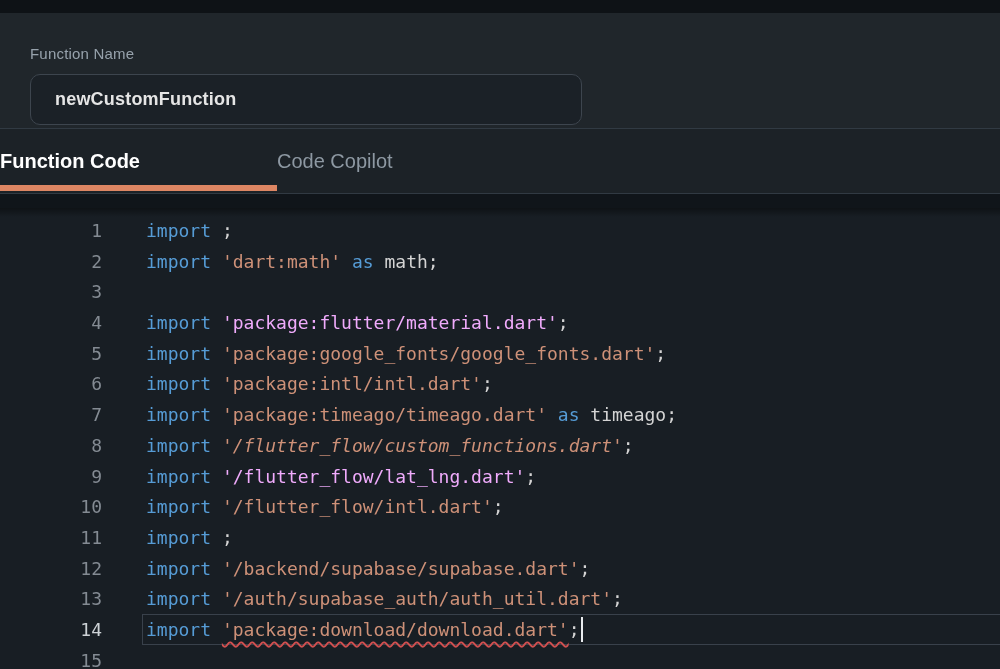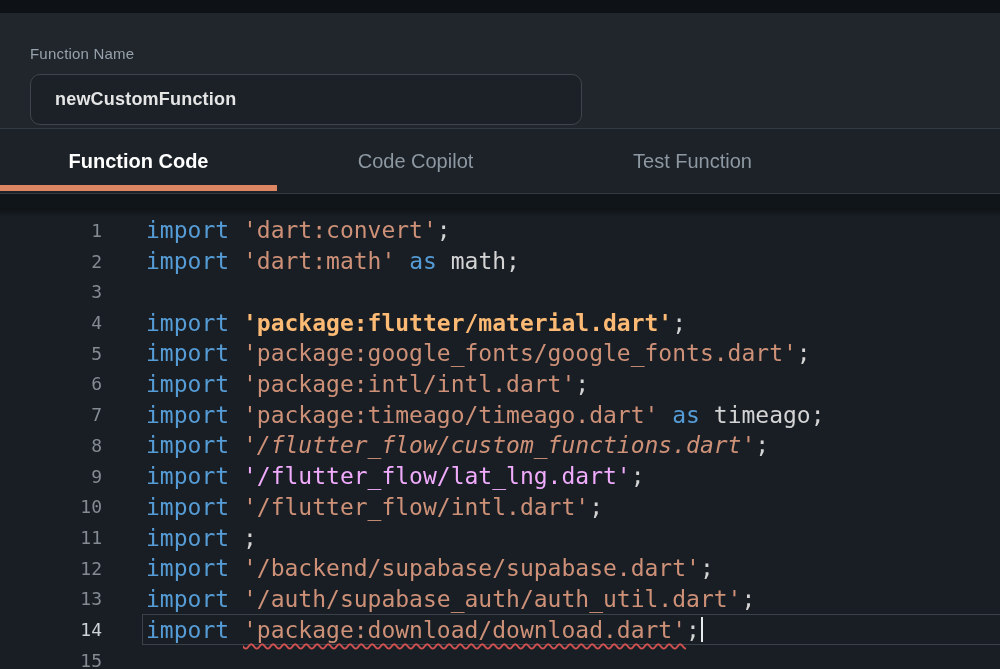--- a/index.html
+++ b/index.html
@@ -37,21 +37,21 @@
   }
   .divider.top { top:128px; }
   .divider.bottom { top:193px; }
   .tabbar {
     position:absolute; left:0; top:129px; width:1000px; height:64px;
     background:#1c2227;
     display:flex;
   }
   .tab {
     width:277px; height:64px;
-    display:flex; align-items:center; justify-content:center;
+    display:flex; align-items:center; justify-content:flex-start;
     font-size:20px; color:#8d98a2;
     position:relative; cursor:pointer;
   }
   .tab.active { color:#ffffff; font-weight:700; }
   .tab.active .underline {
     position:absolute; left:0; bottom:2px; width:100%; height:6px;
     background:#dd8663;
   }
   .gapstrip {
     position:absolute; left:0; top:194px; width:1000px; height:14px;
@@ -78,21 +78,21 @@
     text-align:right;
     font-size:18px; color:#848b93;
     display:flex; align-items:center; justify-content:flex-end;
   }
   .crow.cur .ln { color:#cdd2d6; }
   .ctext {
     flex:1;
     margin-left:40px; padding-left:3px;
     display:flex; align-items:center;
     white-space:pre;
-    font-size:23px;
+    font-size:18px;
     border:1px solid transparent; border-right:none;
   }
   .crow.cur .ctext { border-color:#39414b; }
   .err {
     text-decoration-line:underline;
     text-decoration-style:wavy;
     text-decoration-color:#d15050;
     text-decoration-thickness:2px;
     text-underline-offset:5px;
     text-decoration-skip-ink:none;
@@ -117,45 +117,42 @@
 <div class="divider top"></div>
 
 <div class="tabbar">
   <div class="tab active">
     <span>Function Code</span>
     <span class="underline"></span>
   </div>
   <div class="tab">
     <span>Code Copilot</span>
   </div>
-  <div class="tab">
-    <span>Test Function</span>
-  </div>
 </div>
 
 <div class="divider bottom"></div>
 <div class="gapstrip"></div>
 
 <div class="editor">
   <div>
       <div class="crow">
         <span class="ln">1</span>
-        <span class="ctext"><span style="color: rgb(86, 156, 214);">import</span><span style="color: rgb(212, 212, 212);"> </span><span style="color: rgb(206, 145, 120);">'dart:convert'</span><span style="color: rgb(212, 212, 212);">;</span></span>
+        <span class="ctext"><span style="color: rgb(86, 156, 214);">import</span><span style="color: rgb(212, 212, 212);"> </span><span style="color: rgb(212, 212, 212);">;</span></span>
       </div>
       <div class="crow">
         <span class="ln">2</span>
         <span class="ctext"><span style="color: rgb(86, 156, 214);">import</span><span style="color: rgb(212, 212, 212);"> </span><span style="color: rgb(206, 145, 120);">'dart:math'</span><span style="color: rgb(212, 212, 212);"> </span><span style="color: rgb(86, 156, 214);">as</span><span style="color: rgb(212, 212, 212); text-align: center;"> math;</span></span>
       </div>
       <div class="crow">
         <span class="ln">3</span>
         <span class="ctext"></span>
       </div>
       <div class="crow">
         <span class="ln">4</span>
-        <span class="ctext"><span style="color: rgb(86, 156, 214);">import</span><span style="color: rgb(212, 212, 212);"> </span><span style="color: #fdba74; font-weight: bold;">'package:flutter/material.dart'</span><span style="color: rgb(212, 212, 212);">;</span></span>
+        <span class="ctext"><span style="color: rgb(86, 156, 214);">import</span><span style="color: rgb(212, 212, 212);"> </span><span style="color: #f0abfc;">'package:flutter/material.dart'</span><span style="color: rgb(212, 212, 212);">;</span></span>
       </div>
       <div class="crow">
         <span class="ln">5</span>
         <span class="ctext"><span style="color: rgb(86, 156, 214);">import</span><span style="color: rgb(212, 212, 212);"> </span><span style="color: rgb(206, 145, 120);">'package:google_fonts/google_fonts.dart'</span><span style="color: rgb(212, 212, 212);">;</span></span>
       </div>
       <div class="crow">
         <span class="ln">6</span>
         <span class="ctext"><span style="color: rgb(86, 156, 214);">import</span><span style="color: rgb(212, 212, 212);"> </span><span style="color: rgb(206, 145, 120);">'package:intl/intl.dart'</span><span style="color: rgb(212, 212, 212);">;</span></span>
       </div>
       <div class="crow">

